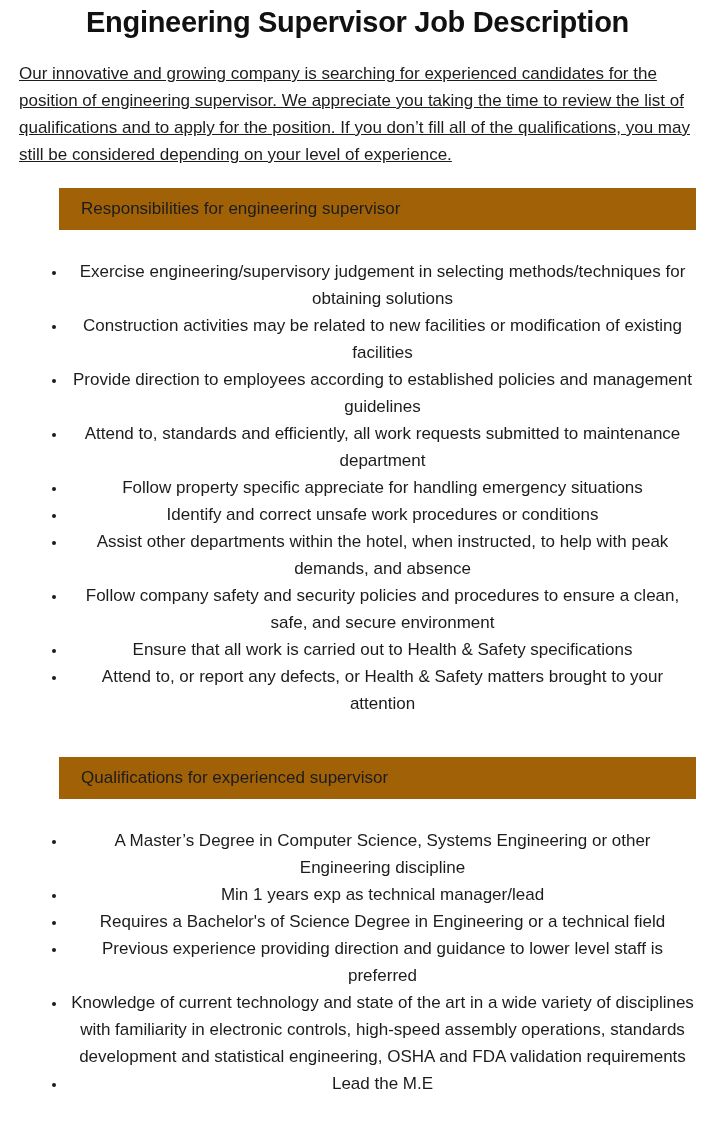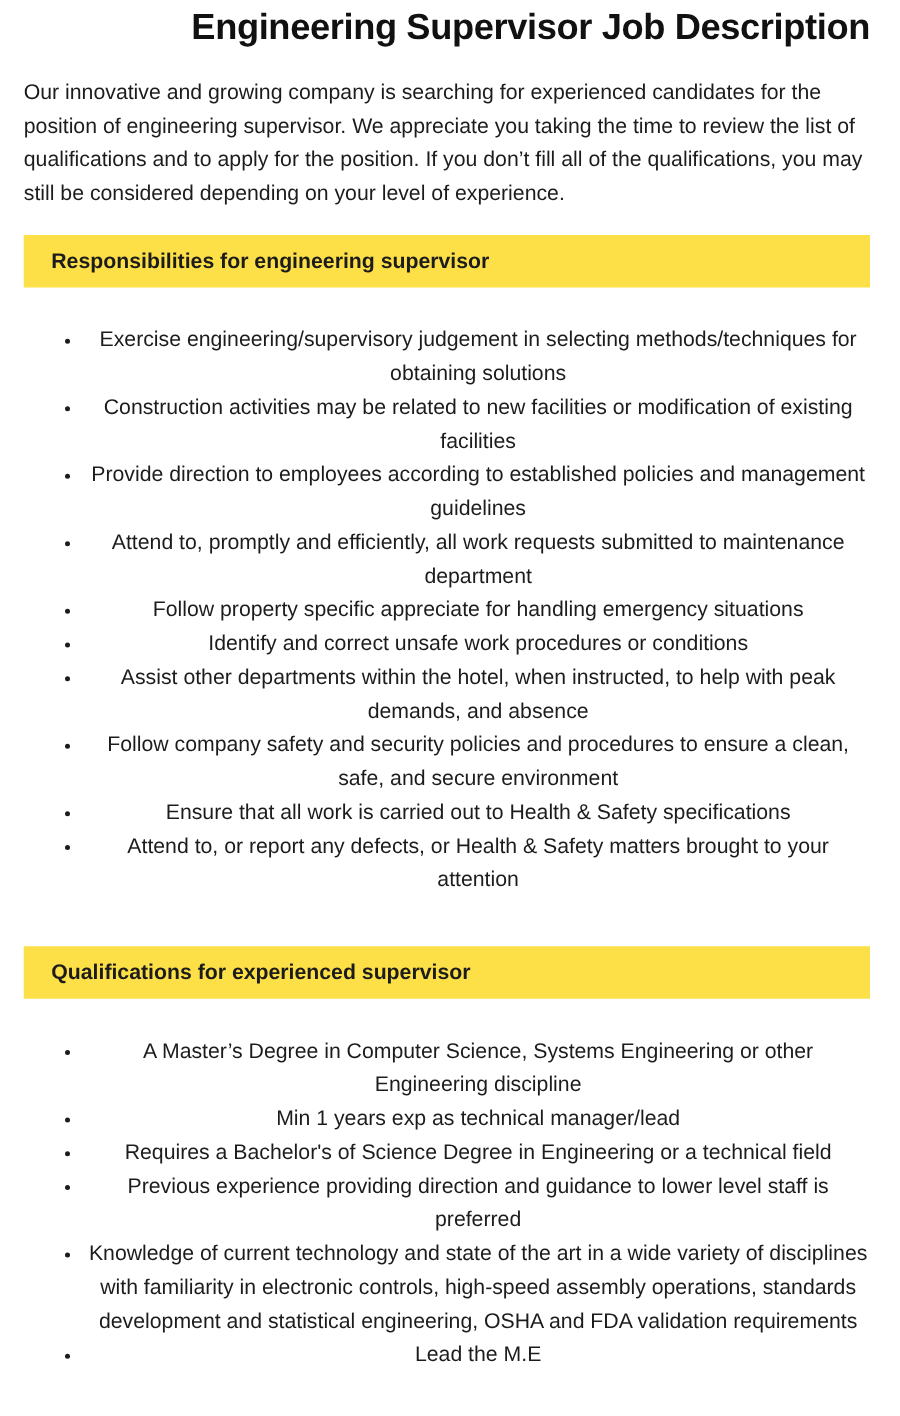--- a/index.html
+++ b/index.html
@@ -16,37 +16,39 @@
     -webkit-font-smoothing: antialiased;
   }
   .page {
     width: 720px;
     padding: 4px 24px 40px 19px;
   }
   .page-title {
     font-size: 29px;
     font-weight: 700;
     line-height: 36px;
-    text-align: right;
+    text-align: center;
     letter-spacing: -0.3px;
     margin: 0;
     color: #111111;
   }
   .intro {
     font-size: 17px;
     line-height: 27px;
     margin: 20px 0 20px 0;
+    text-decoration: underline;
   }
   .section-header {
-    background: #fde047;
+    background: #a16207;
     font-size: 17px;
-    font-weight: 700;
+    font-weight: 400;
     line-height: 20px;
     padding: 11px 22px;
     color: #1c1c1c;
+    margin-left: 40px;
   }
   ul.item-list {
     margin: 28px 0 40px 0;
     padding: 0 0 0 48px;
     list-style: disc;
     text-align: center;
   }
   ul.item-list li {
     font-size: 17px;
     line-height: 27px;
@@ -67,21 +69,21 @@
   <p class="intro">Our innovative and growing company is searching for experienced candidates for the position of engineering supervisor. We appreciate you taking the time to review the list of qualifications and to apply for the position. If you don’t fill all of the qualifications, you may still be considered depending on your level of experience.</p>
 
   <div class="section-header">
     <span>Responsibilities for engineering supervisor</span>
   </div>
 
   <ul class="item-list">
     <li>Exercise engineering/supervisory judgement in selecting methods/techniques for obtaining solutions</li>
     <li>Construction activities may be related to new facilities or modification of existing facilities</li>
     <li>Provide direction to employees according to established policies and management guidelines</li>
-    <li>Attend to, promptly and efficiently, all work requests submitted to maintenance department</li>
+    <li>Attend to, standards and efficiently, all work requests submitted to maintenance department</li>
     <li>Follow property specific appreciate for handling emergency situations</li>
     <li>Identify and correct unsafe work procedures or conditions</li>
     <li>Assist other departments within the hotel, when instructed, to help with peak demands, and absence</li>
     <li>Follow company safety and security policies and procedures to ensure a clean, safe, and secure environment</li>
     <li>Ensure that all work is carried out to Health &amp; Safety specifications</li>
     <li>Attend to, or report any defects, or Health &amp; Safety matters brought to your attention</li>
   </ul>
 
   <div class="section-header">
     <span>Qualifications for experienced supervisor</span>

